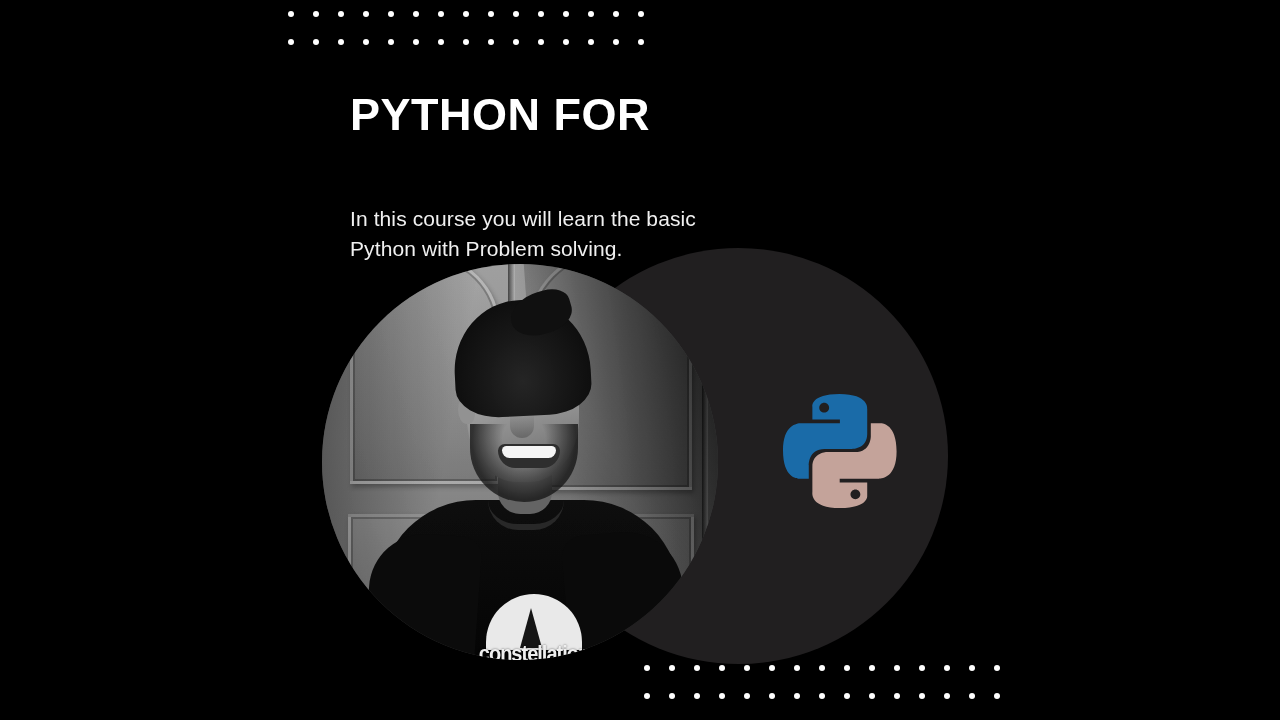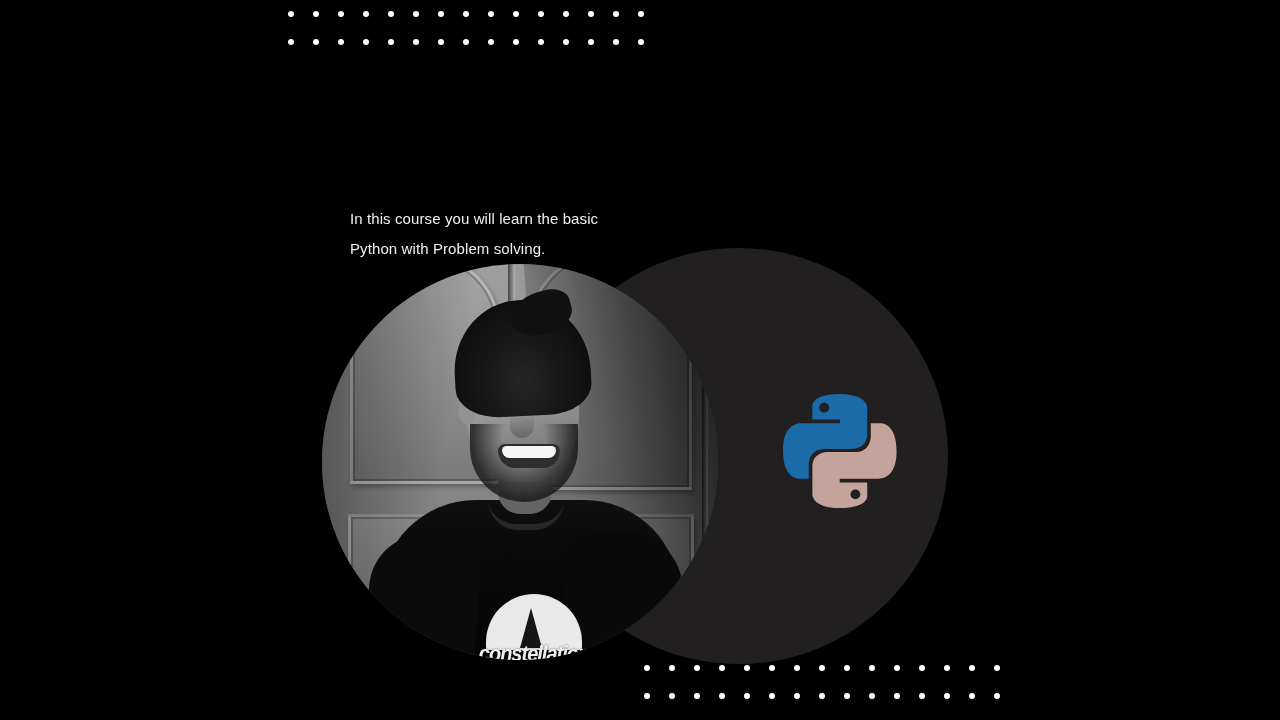--- a/index.html
+++ b/index.html
@@ -159,21 +159,21 @@
     border-radius:96px 96px 0 0;
   }
   .shoulder-l { position:absolute; left:46px; top:270px; width:110px; height:140px; background:#111; border-radius:56px 20px 0 0; transform:rotate(4deg); }
   .shoulder-r { position:absolute; left:244px; top:268px; width:118px; height:142px; background:#101010; border-radius:22px 58px 0 0; transform:rotate(-5deg); }
   .collar {
     position:absolute; left:166px; top:236px; width:76px; height:30px;
     border-bottom:6px solid #2c2c2c; border-radius:0 0 44px 44px;
   }
 
   
-  #shirt-print { position:absolute; left:138px; top:330px; width:148px; height:80px;font-style:italic; }
+  #shirt-print { position:absolute; left:138px; top:330px; width:148px; height:80px; }
   .print-dome {
     position:absolute; left:26px; top:0; width:96px; height:56px;
     background:#e7e4de; border-radius:48px 48px 0 0;
   }
   .print-peak {
     position:absolute; left:60px; top:14px; width:0; height:0;
     border-left:11px solid transparent; border-right:11px solid transparent;
     border-bottom:40px solid #1a1a1a;
   }
   .print-text {
@@ -203,21 +203,21 @@
     font-size:45px;
     line-height:56px;
     letter-spacing:.5px;
   }
   #subtitle {
     position:absolute;
     left:350px; top:204px;
     width:430px;
     color:#f0f0f0;
     font-weight:300;
-    font-size:15px;
+    font-size:21px;
     line-height:30px;
     letter-spacing:.1px;
   }
 </style>
 </head>
 <body>
 
 <div id="slide">
 
   <div class="dot-grid" id="dot-grid-top">
@@ -301,20 +301,21 @@
   </div>
 
   <div id="python-logo">
     <svg viewBox="0 0 111 111" width="114" height="114" xmlns="http://www.w3.org/2000/svg" aria-label="python logo">
       <path fill="#1a6ba8" d="M54.9 0C26.8 0 28.6 12.2 28.6 12.2l0 12.6h26.8v3.8H18c0 0-18-2-18 26.4 0 28.4 15.7 27.4 15.7 27.4h9.4V69.2c0 0-0.5-15.7 15.4-15.7h26.6c0 0 14.9 0.2 14.9-14.5V14.7C82 14.7 84.3 0 54.9 0zM40.1 8.5c2.7 0 4.8 2.2 4.8 4.8 0 2.7-2.2 4.8-4.8 4.8 -2.7 0-4.8-2.2-4.8-4.8C35.3 10.6 37.5 8.5 40.1 8.5z"></path>
       <path fill="#c4a39a" d="M55.7 111c28.1 0 26.3-12.2 26.3-12.2l0-12.6H55.2v-3.8h37.4c0 0 18 2 18-26.4 0-28.4-15.7-27.4-15.7-27.4h-9.4v12.2c0 0 0.5 15.7-15.4 15.7H43.5c0 0-14.9-0.2-14.9 14.5v24.3C28.6 96.3 26.3 111 55.7 111zM70.5 102.5c-2.7 0-4.8-2.2-4.8-4.8 0-2.7 2.2-4.8 4.8-4.8 2.7 0 4.8 2.2 4.8 4.8C75.3 100.4 73.1 102.5 70.5 102.5z"></path>
     </svg>
   </div>
 
   <div id="title">
+    <div>PYTHON FOR</div>
   </div>
 
   <div id="subtitle">
     <div>In this course you will learn the basic</div>
     <div>Python with Problem solving.</div>
   </div>
 
   <div class="dot-grid" id="dot-grid-bottom">
     <div class="dot-row">
       <span class="dot" style="left:0px"></span>

